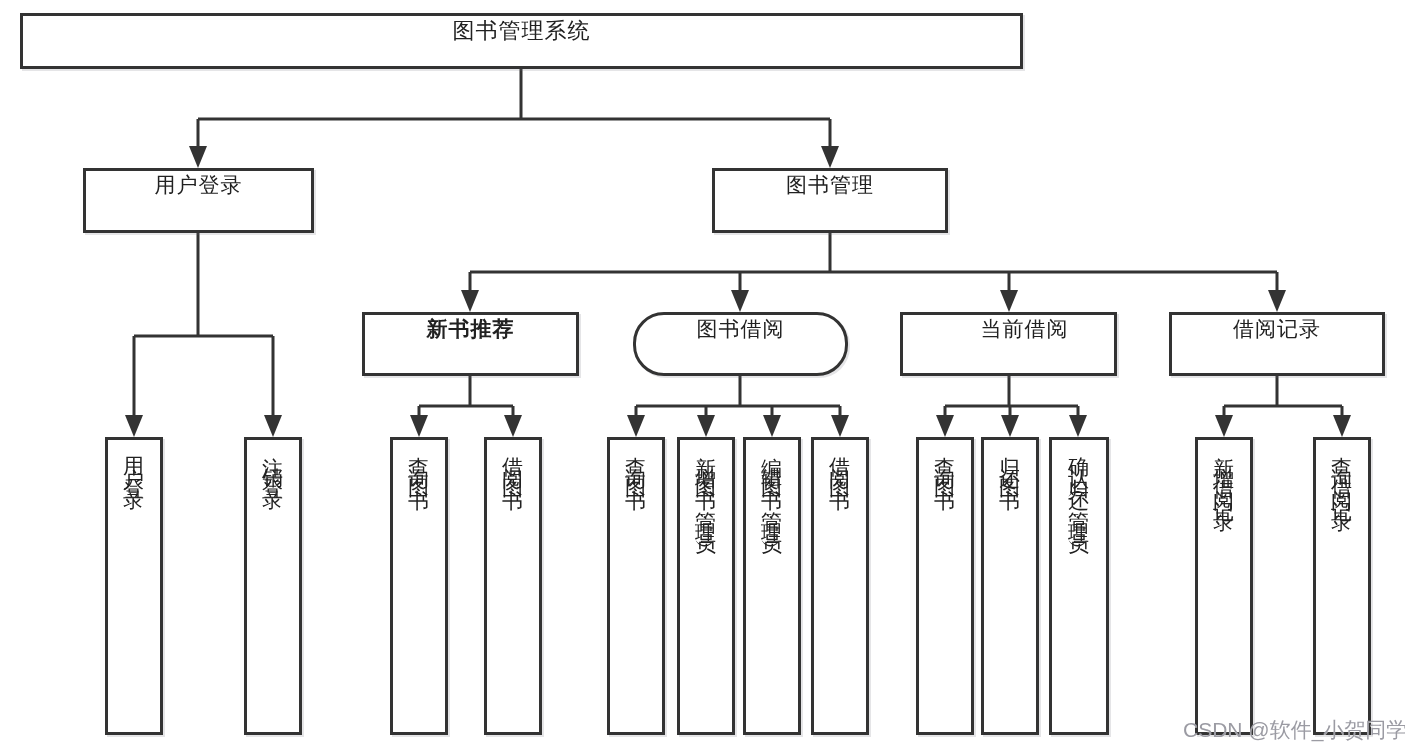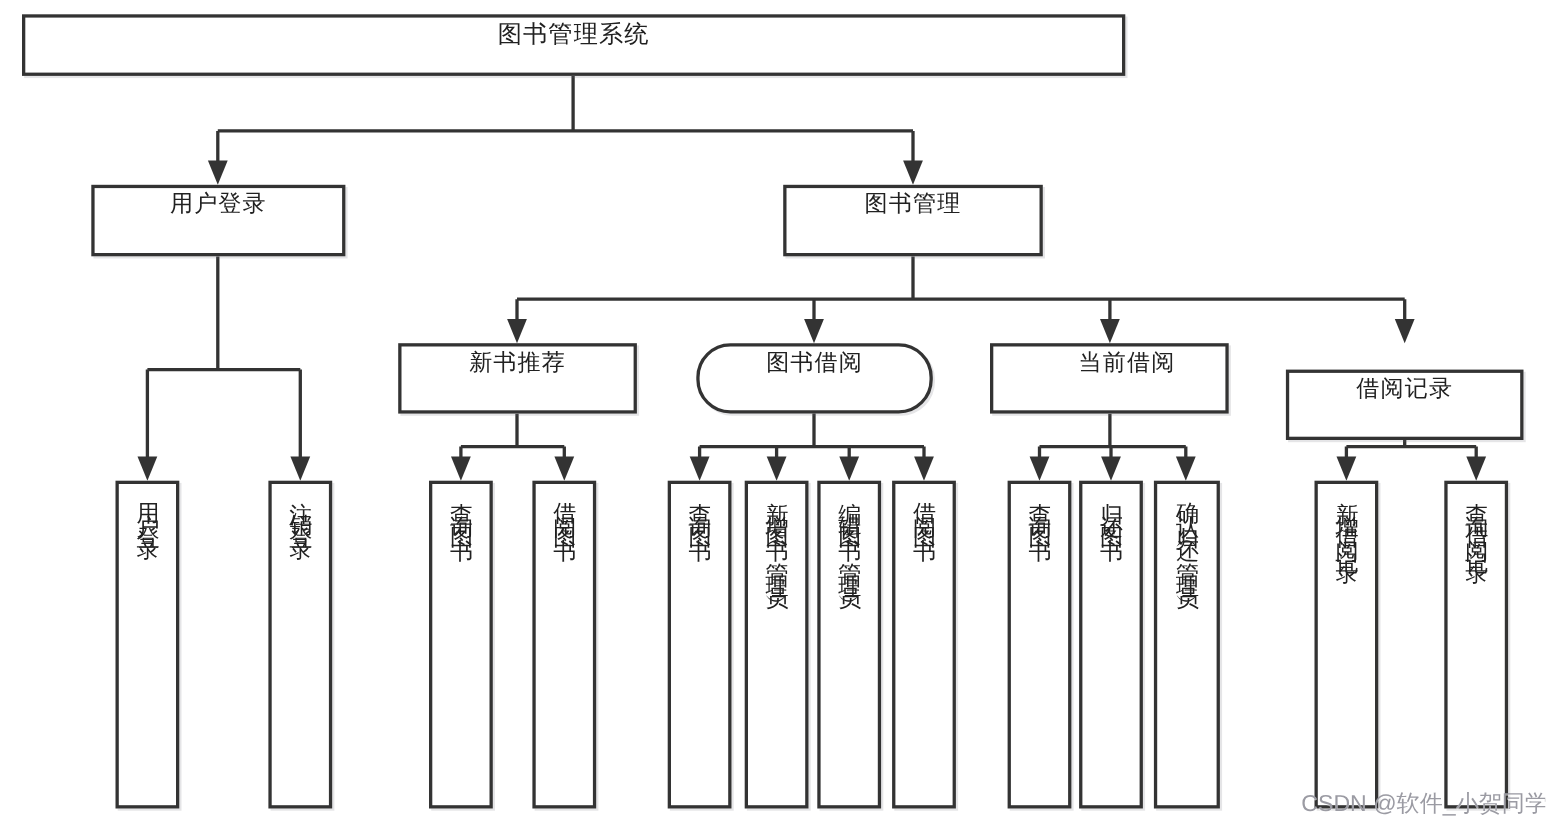--- a/index.html
+++ b/index.html
@@ -37,24 +37,24 @@
     text-orientation:mixed;
     font-size:21px;
     letter-spacing:11px;
     line-height:1;
     white-space:nowrap;
   }
   
   .b-root{left:20px;top:13px;width:1003px;height:56px;}
   .b-l1a{left:83px;top:168px;width:231px;height:65px;}
   .b-l1b{left:712px;top:168px;width:236px;height:65px;}
-  .b-l2a{left:362px;top:312px;width:217px;height:64px;}
+  .b-l2a{left:362px;top:312px;width:217px;height:64px;font-weight:bold;}
   .b-l2b{left:633px;top:312px;width:215px;height:64px;border-radius:31px;}
   .b-l2c{left:900px;top:312px;width:217px;height:64px;padding-left:32px;}
-  .b-l2d{left:1169px;top:312px;width:216px;height:64px;margin-top:24px;}
+  .b-l2d{left:1169px;top:312px;width:216px;height:64px;}
   .leaf{top:437px;width:58px;height:298px;}
   .b-f1{left:105px;}  .b-f2{left:244px;}
   .b-f3{left:390px;}  .b-f4{left:484px;}
   .b-f5{left:607px;}  .b-f6{left:677px;}
   .b-f7{left:743px;}  .b-f8{left:811px;}
   .b-f9{left:916px;}  .b-f10{left:981px;}
   .b-f11{left:1049px;width:60px;}
   .b-f12{left:1195px;} .b-f13{left:1313px;}
   #watermark{
     position:absolute;left:1183px;top:716px;

